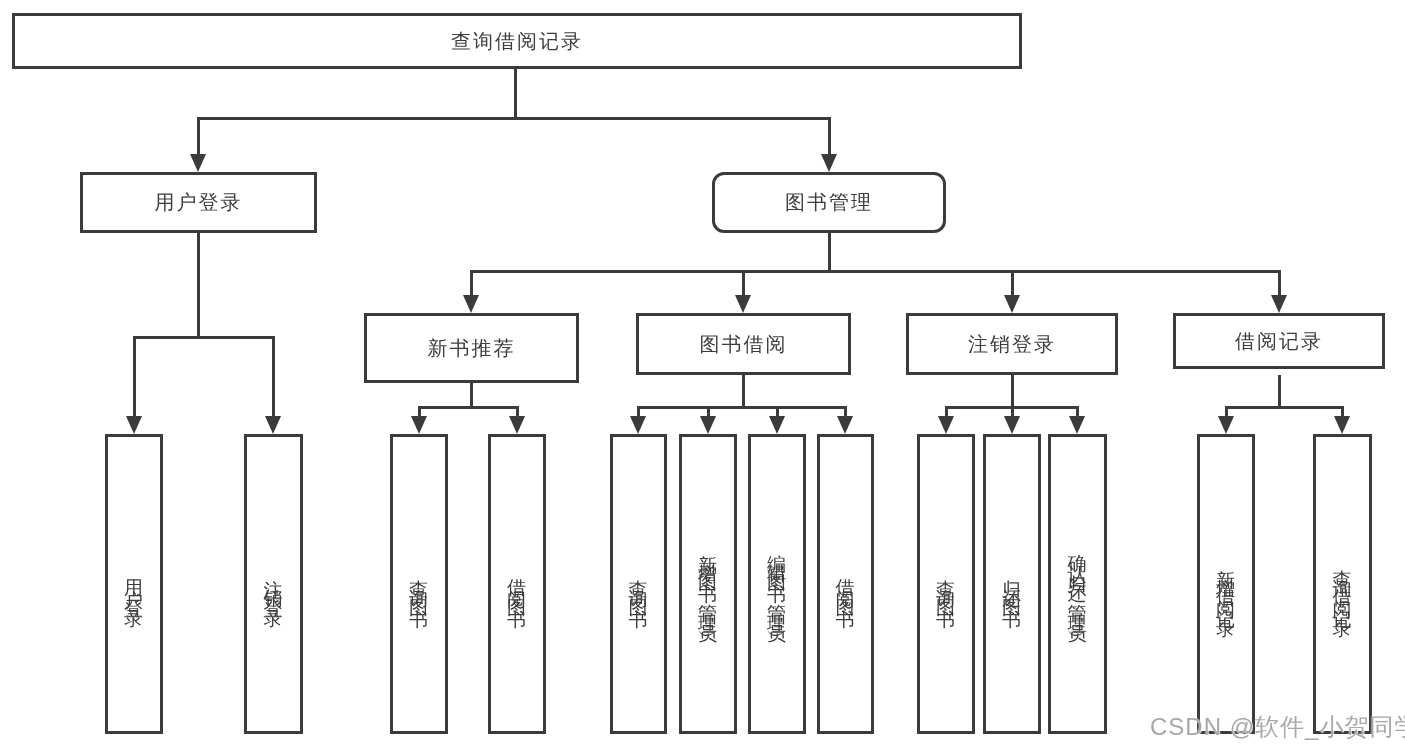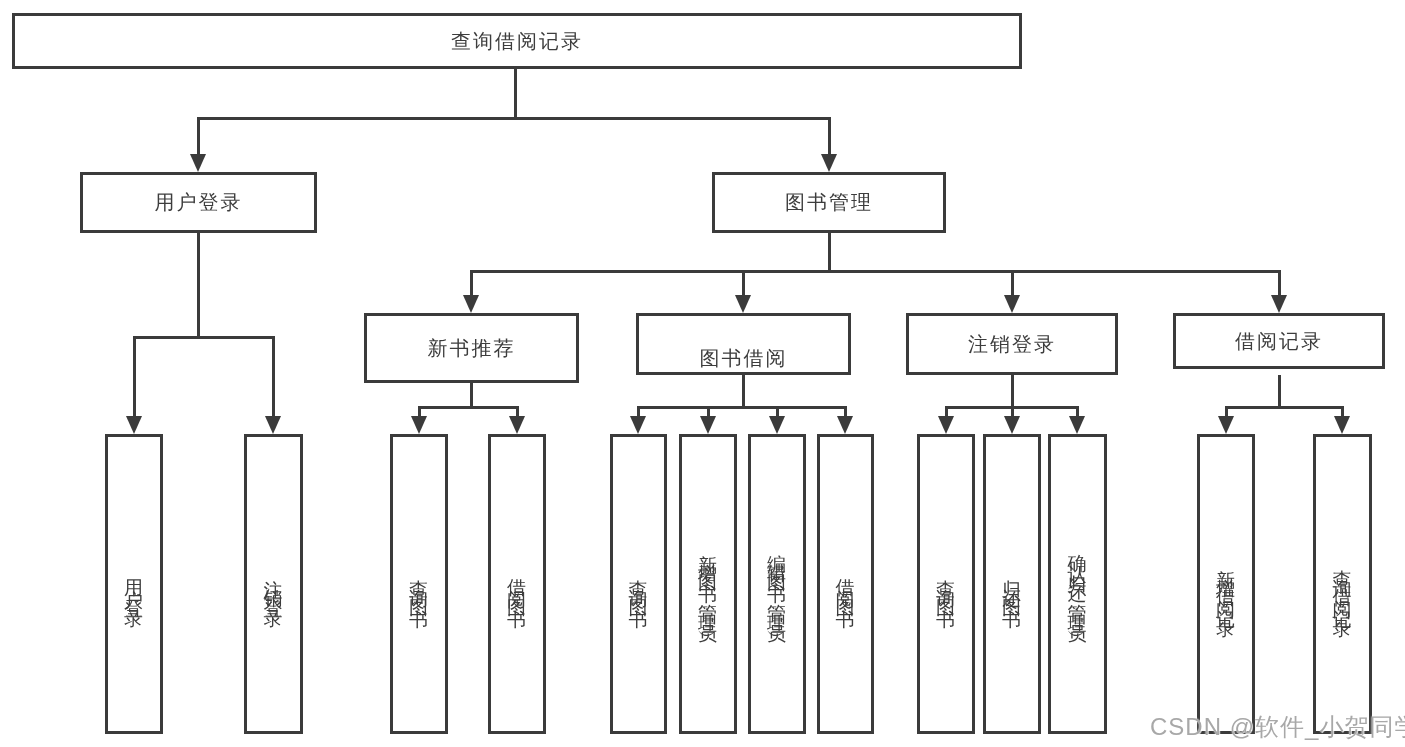--- a/index.html
+++ b/index.html
@@ -128,28 +128,28 @@
   <div class="vline" style="left:1340.5px; top:407px; height:14px;"></div>
   <div class="arr" style="left:1334px; top:416px;"></div>
 
   <div class="box" style="left:12px; top:13px; width:1010px; height:56px;">
     <span class="lbl">查询借阅记录</span>
   </div>
 
   <div class="box" style="left:80px; top:172px; width:237px; height:61px;">
     <span class="lbl">用户登录</span>
   </div>
-  <div class="box" style="left:712px; top:172px; width:234px; height:61px;">
+  <div class="box" style="left:712px; top:172px; width:234px; height:61px;border-radius:12px;">
     <span class="lbl">图书管理</span>
   </div>
 
   <div class="box" style="left:364px; top:313px; width:215px; height:70px;">
     <span class="lbl">新书推荐</span>
   </div>
-  <div class="box" style="left:636px; top:313px; width:215px; height:62px;align-items:flex-end;">
+  <div class="box" style="left:636px; top:313px; width:215px; height:62px;">
     <span class="lbl">图书借阅</span>
   </div>
   <div class="box" style="left:906px; top:313px; width:212px; height:62px;">
     <span class="lbl">注销登录</span>
   </div>
   <div class="box" style="left:1173px; top:313px; width:212px; height:56px;">
     <span class="lbl">借阅记录</span>
   </div>
 
   <div class="box leaf" style="left:105px; top:434px; width:58px; height:300px;">

